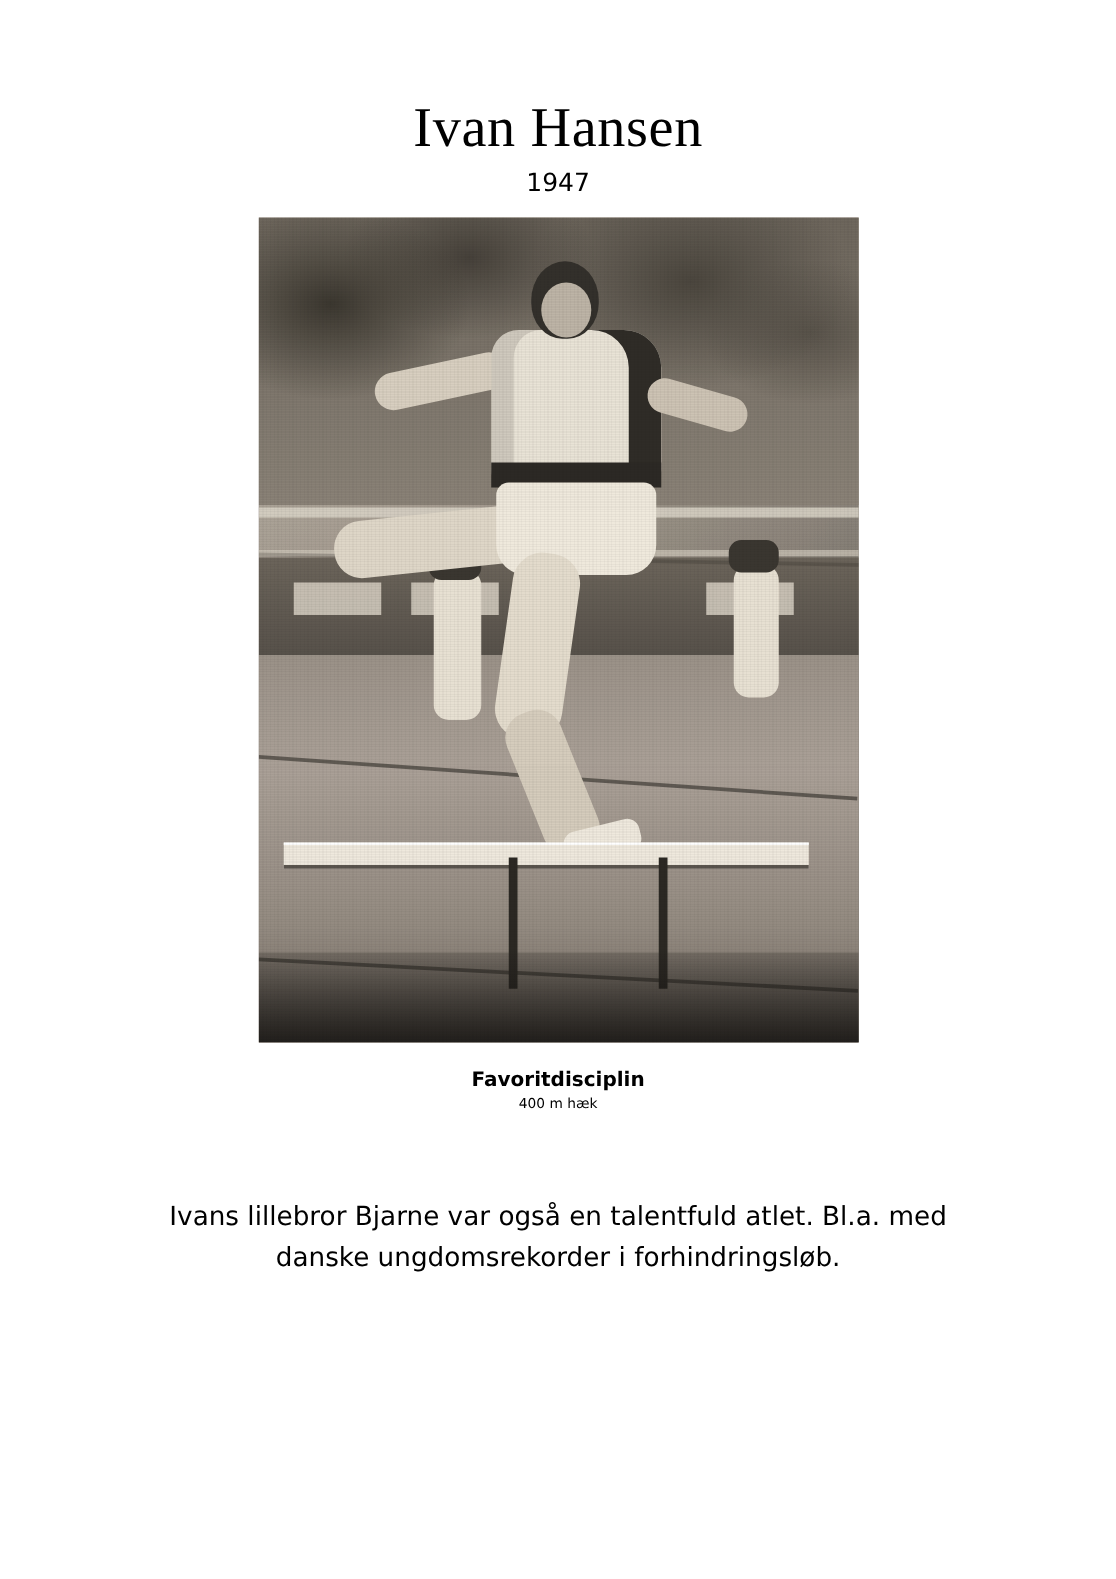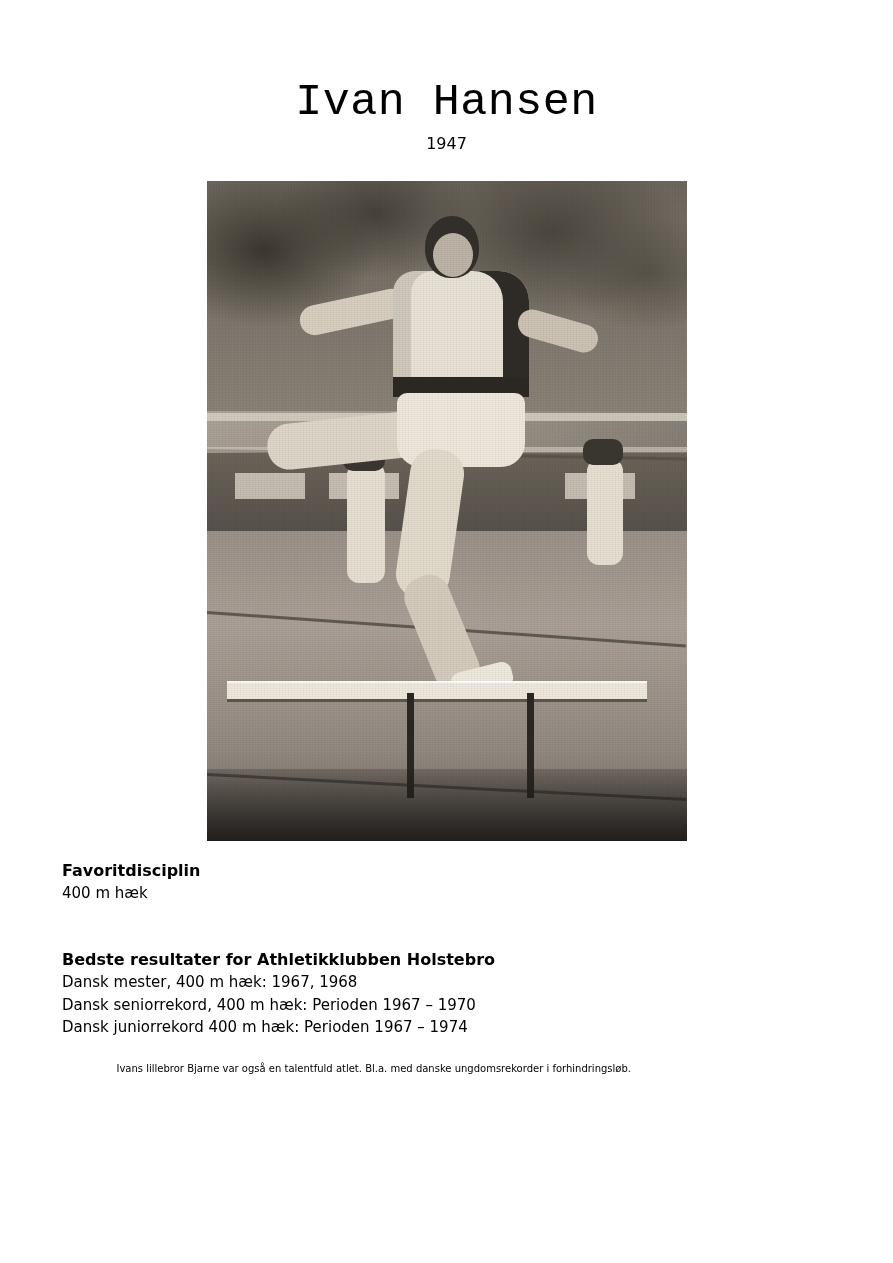--- a/index.html
+++ b/index.html
@@ -18,32 +18,32 @@
   .page {
     width: 893px;
     height: 1263px;
     box-sizing: border-box;
     padding: 60px 62px 20px 62px;
     display: flex;
     flex-direction: column;
     align-items: center;
   }
   .title {
-    font-family: Liberation Mono, monospace;
+    font-family: Liberation Serif, serif;
     font-size: 45px;
     line-height: 1.1;
     font-weight: 400;
     letter-spacing: 0.5px;
     margin: 18px 0 6px 0;
     text-align: center;
   }
   .year {
     font-family: "DejaVu Sans", sans-serif;
-    font-size: 16px;
-    margin: 0 0 28px 0;
+    font-size: 20px;
+    margin: 0 0 16px 0;
     text-align: right;
   }
 
   
   .photo-wrap {
     width: 480px;
     height: 660px;
     margin: 0 0 18px 0;
     position: relative;
     overflow: hidden;
@@ -240,39 +240,40 @@
   }
   .rival-dark {
     position: absolute;
     background: #3a3630;
     border-radius: 10px;
   }
 
   
   .section {
     width: 100%;
+    text-align: center;
     font-family: "DejaVu Sans", sans-serif;
   }
   .sec-head {
     font-size: 16px;
     font-weight: 700;
     margin: 0;
     line-height: 1.45;
   }
   .sec-line {
-    font-size: 15px;
+    font-size: 11px;
     font-weight: 400;
     margin: 0;
     line-height: 1.5;
   }
   .gap {
     height: 22px;
   }
   .fun-body {
-    font-size: 10px;
+    font-size: 21px;
     line-height: 1.55;
     margin: 0 auto;
     max-width: 660px;
   }
 </style>
 </head>
 <body>
 
 <div class="page">
 
@@ -321,26 +322,20 @@
   <div class="section">
     <p class="sec-head">Favoritdisciplin</p>
     <p class="sec-line">400 m hæk</p>
   </div>
 
   <div class="gap"></div>
 
 
   <div class="gap"></div>
 
-  <div class="section">
-    <p class="sec-head">Bedste resultater for Athletikklubben Holstebro</p>
-    <p class="sec-line">Dansk mester, 400 m hæk: 1967, 1968</p>
-    <p class="sec-line">Dansk seniorrekord, 400 m hæk: Perioden 1967 – 1970</p>
-    <p class="sec-line">Dansk juniorrekord 400 m hæk: Perioden 1967 – 1974</p>
-  </div>
 
   <div class="gap"></div>
 
   <div class="section">
     <p class="sec-line fun-body">Ivans lillebror Bjarne var også en talentfuld atlet. Bl.a. med danske ungdomsrekorder i forhindringsløb.</p>
   </div>
 
 </div>
 
 </body></html>

